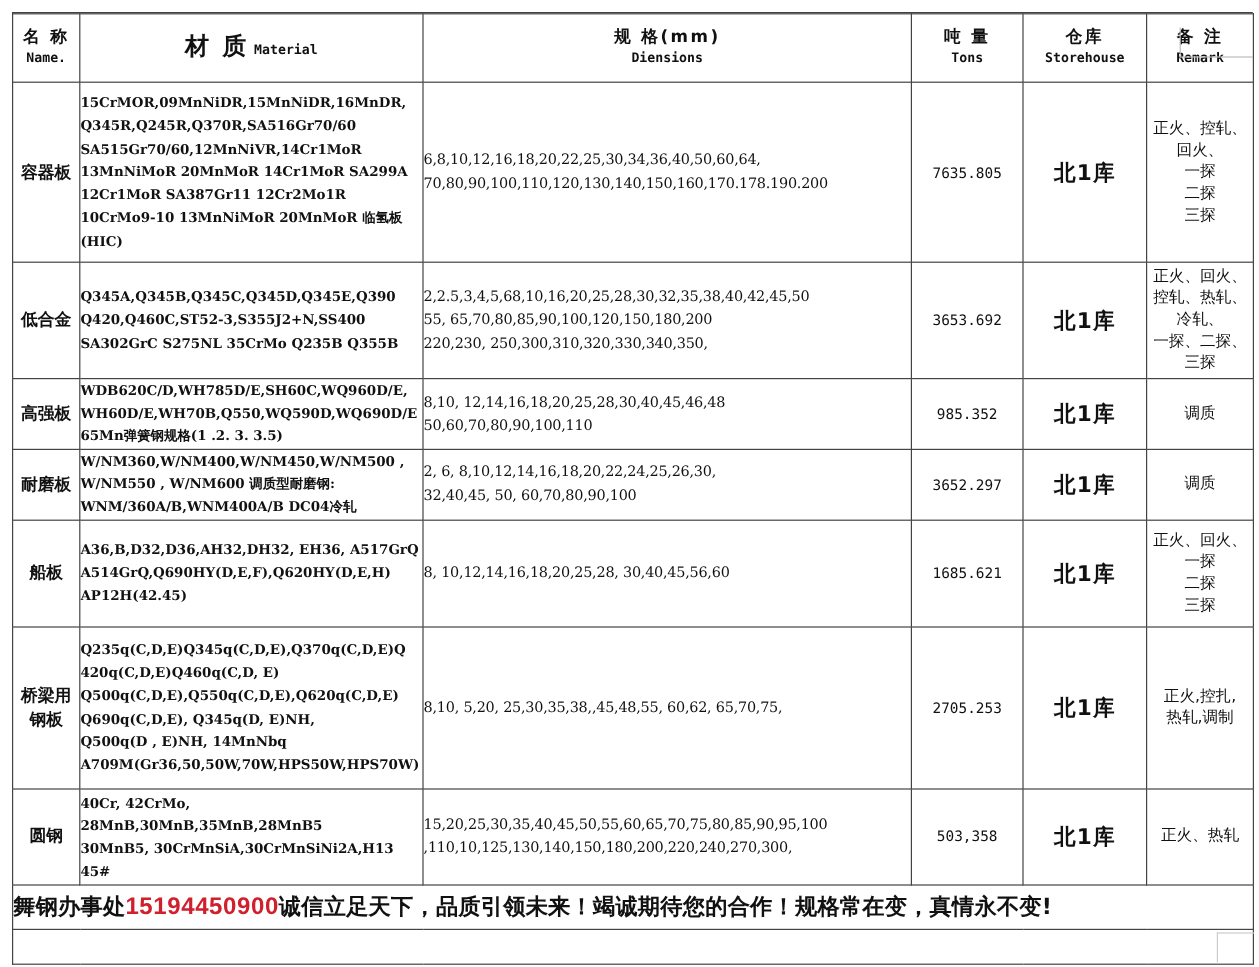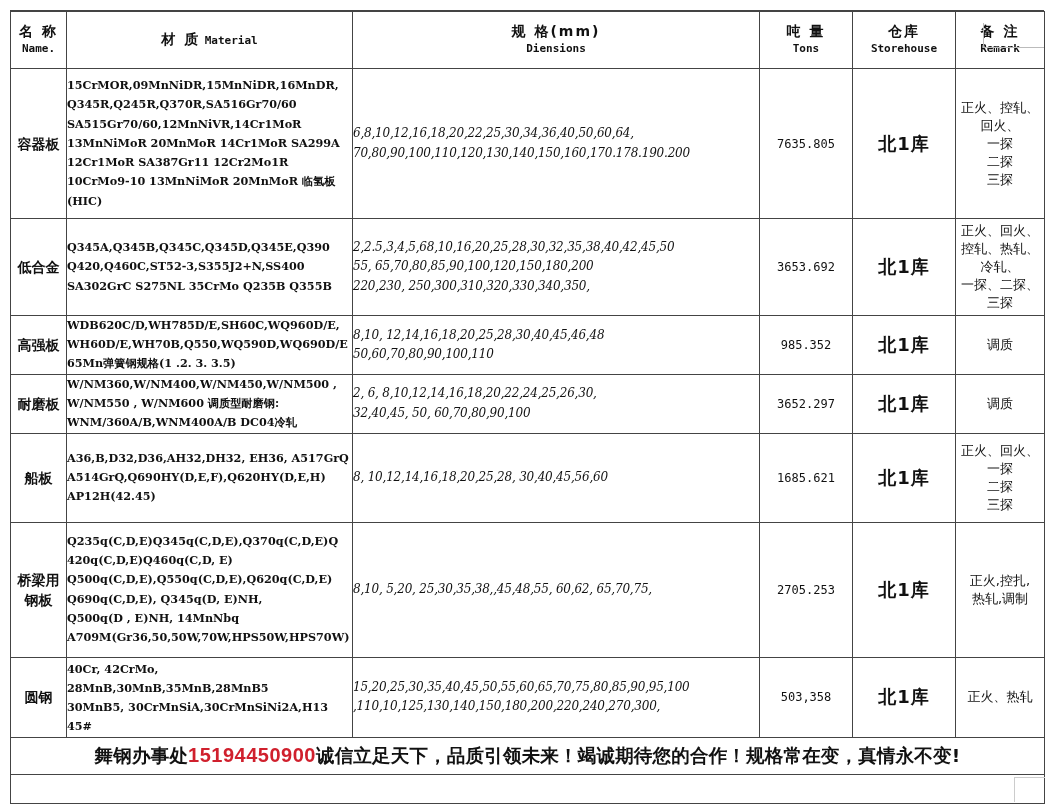--- a/index.html
+++ b/index.html
@@ -40,21 +40,21 @@
   td.mat, td.dim {
     font-family: "DejaVu Serif", "Liberation Serif", serif;
     font-size: 11.2px;
     line-height: 19.2px;
     text-align: left;
     white-space: pre-line;
     overflow: hidden;
     font-weight: bold;
   }
   td.mat { padding-left: 1px; }
-  td.dim { font-weight: normal; font-size: 12px; letter-spacing: -0.2px; font-style: italic; }
+  td.dim { font-weight: normal; font-size: 12px; letter-spacing: -0.2px; }
   td.tons {
     text-align: center;
     font-family: "DejaVu Sans Mono", "Liberation Mono", monospace;
     font-size: 12px;
     margin-top: 48px;
   }
   td.store {
     text-align: center;
     font-size: 18px;
     font-weight: bold;
@@ -68,21 +68,20 @@
     margin-left: 12px;
   }
   .footer-row td {
     font-size: 18.5px;
     font-weight: bold;
     height: 36px;
     white-space: nowrap;
     overflow: hidden;
     padding-left: 26px;
     letter-spacing: 0.2px;
-    text-align: center;
   }
   .phone { color: #d0202d; font-family: "Liberation Sans", sans-serif; font-weight: bold; font-size: 20px; letter-spacing: 0.5px; }
   .blank-row td { height: 28px; }
   .corner-mark {
     position: absolute; left: 983px; top: 23px; width: 60px; height: 24px;
     border-left: 1px solid #bbb; border-bottom: 1px solid #bbb;
   }
   .corner-mark-2 {
     position: absolute; left: 1014px; top: 777px; width: 30px; height: 24px;
     border-left: 1px solid #ccc; border-top: 1px solid #ccc;
@@ -101,21 +100,21 @@
       <col style="width:103px">
       <col style="width:89px">
     </colgroup>
     <thead>
       <tr style="height:57px">
         <th>
           <span class="cn">名 称</span>
           <span class="en">Name.</span>
         </th>
         <th>
-          <span style="font-size:14px;letter-spacing:2px">材 质</span>
+          <span style="font-size:20px;letter-spacing:2px">材 质</span>
           <span style="font-family:'DejaVu Sans Mono',monospace;font-size:11px">Material</span>
         </th>
         <th>
           <span class="cn">规 格(mm)</span>
           <span class="en">Diensions</span>
         </th>
         <th>
           <span class="cn">吨 量</span>
           <span class="en">Tons</span>
         </th>

